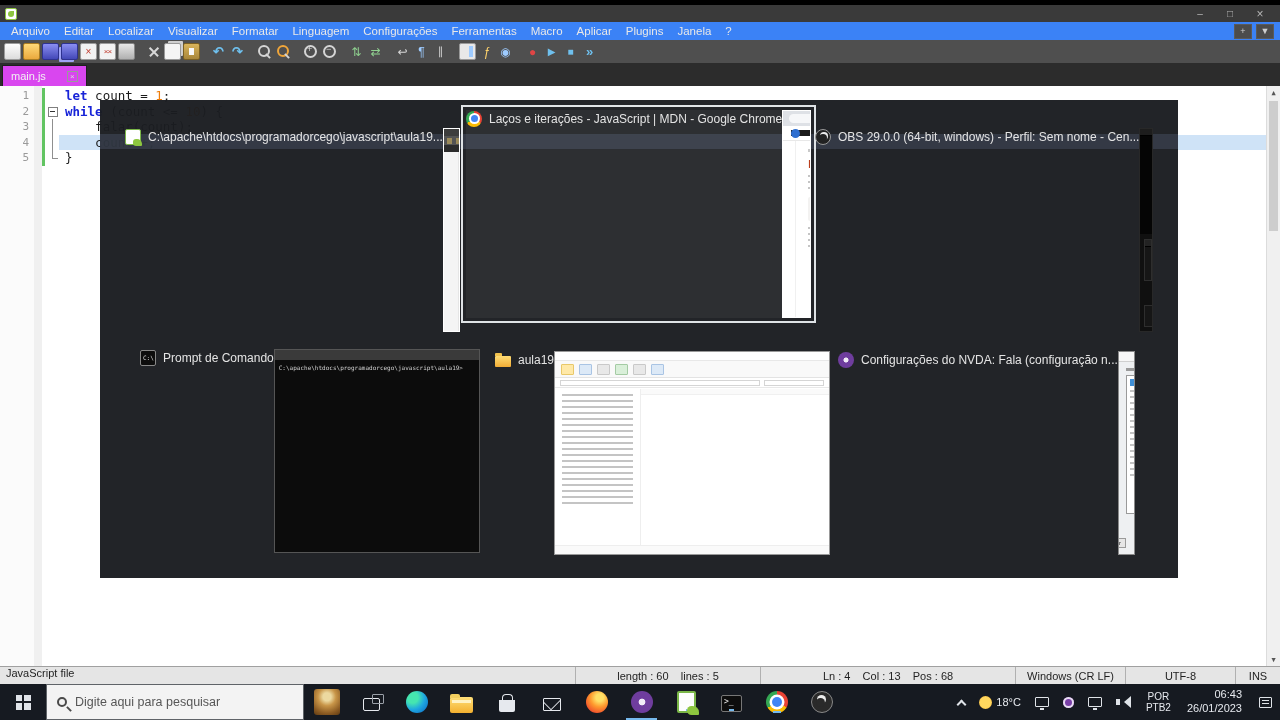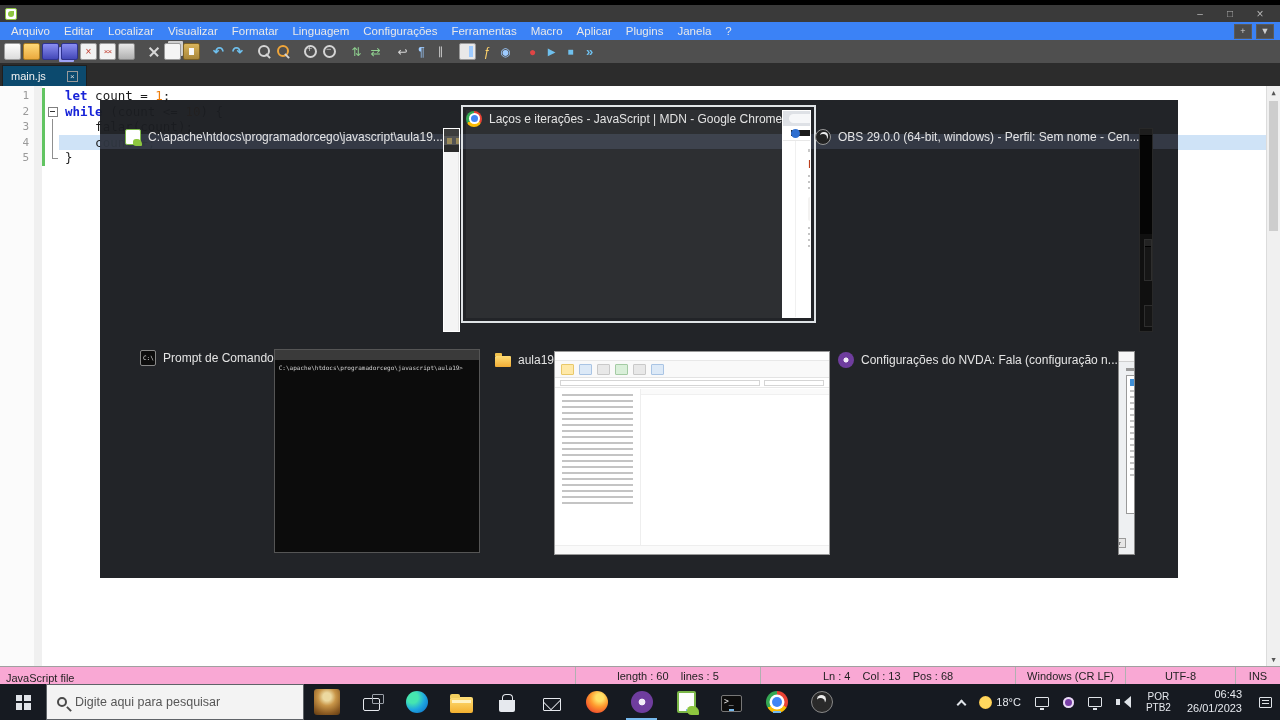--- a/index.html
+++ b/index.html
@@ -59,21 +59,21 @@
   .tb.i-doc-map::after{content:"";position:absolute;right:2px;top:2px;bottom:2px;width:4px;background:#9ecbff}
   .tb.i-function-list::after{content:"ƒ";color:#ffd36b;font-size:12px;font-style:italic}
   .tb.i-monitor::after{content:"◉";color:#9ecbff;font-size:12px}
   .tb.i-record-macro::after{content:"●";color:#e04545;font-size:12px}
   .tb.i-play-macro::after{content:"▶";color:#6fc0ee;font-size:10px}
   .tb.i-stop-macro::after{content:"■";color:#6fc0ee;font-size:10px}
   .tb.i-multi-play::after{content:"»";color:#6fc0ee;font-size:13px;font-weight:bold}
 
   
   .tabbar{position:absolute;left:0;top:63px;width:100%;height:23px;background:#2c2c2c;display:flex;align-items:flex-end;z-index:5}
-  .tab{height:21px;margin-left:2px;background:#0c4a6e;color:#f2f2f2;font-size:11px;display:flex;align-items:center;gap:21px;padding:0 8px;border:1px solid #1f1f1f;border-bottom:none}
+  .tab{height:21px;margin-left:2px;background:#d946ef;color:#f2f2f2;font-size:11px;display:flex;align-items:center;gap:21px;padding:0 8px;border:1px solid #1f1f1f;border-bottom:none}
   .tab-close{width:11px;height:11px;border:1px solid #9a9a9a;color:#ddd;font-size:8px;display:flex;align-items:center;justify-content:center}
   .tab-close::after{content:"×"}
 
   
   .editor{position:absolute;left:0;top:86px;width:100%;height:580px;background:#fff;font-family:"DejaVu Sans Mono","Liberation Mono",monospace;font-size:12.5px;color:#1a1a1a;z-index:1}
   .gutter-cols{position:absolute;left:0;top:0;bottom:0;width:59px;display:flex}
   .gc-num{width:34px;background:#fbfbfb}
   .gc-bm{width:8px;background:#f0f0f0}
   .gc-rest{width:17px;background:#fff}
   .code-area{position:absolute;left:0;top:2px;right:14px}
@@ -90,21 +90,21 @@
   .code-text{flex:1;white-space:pre;line-height:15.5px;padding-left:6px}
   .cur .code-text{background:#cfe3f7}
   .kw{color:#1824d8;font-weight:bold}
   .num-lit{color:#ef7d0a}
   .vscroll{position:absolute;right:0;top:0;bottom:0;width:14px;background:#f0f0f0;border-left:1px solid #dcdcdc}
   .vs-btn{height:13px;display:flex;align-items:center;justify-content:center;font-size:7px;color:#555}
   .vs-btn.dn{position:absolute;bottom:0;left:0;right:0}
   .vs-thumb{position:absolute;left:2px;right:2px;top:15px;height:130px;background:#cdcdcd}
 
   
-  .statusbar{position:absolute;left:0;top:666px;width:100%;height:18px;background:#f9a8d4;border-top:1px solid #a0a0a0;display:flex;align-items:flex-end;font-size:11px;color:#1f1f1f;z-index:5}
+  .statusbar{position:absolute;left:0;top:666px;width:100%;height:18px;background:#e5e5e5;border-top:1px solid #a0a0a0;display:flex;align-items:flex-start;font-size:11px;color:#1f1f1f;z-index:5}
   .sb-left{flex:1;padding-left:6px;white-space:pre}
   .sb-seg{border-left:1px solid #b0b0b0;height:100%;display:flex;align-items:center;justify-content:center;white-space:pre;flex:none}
   .sb-1{width:185px}.sb-2{width:255px}.sb-3{width:110px}.sb-4{width:110px}.sb-5{width:45px}
 
   
   .taskbar{position:absolute;left:0;top:684px;width:100%;height:36px;background:#161a21;display:flex;align-items:stretch;color:#e6e9ee;z-index:20}
   .start{width:46px;display:flex;align-items:center;justify-content:center}
   .win-logo{width:15px;height:15px;display:grid;grid-template-columns:1fr 1fr;gap:2px}
   .win-logo span{background:#dfe3e8}
   .searchbox{width:258px;background:#f3f3f3;border:1px solid #5f6368;display:flex;align-items:center;gap:8px;padding:0 10px}

